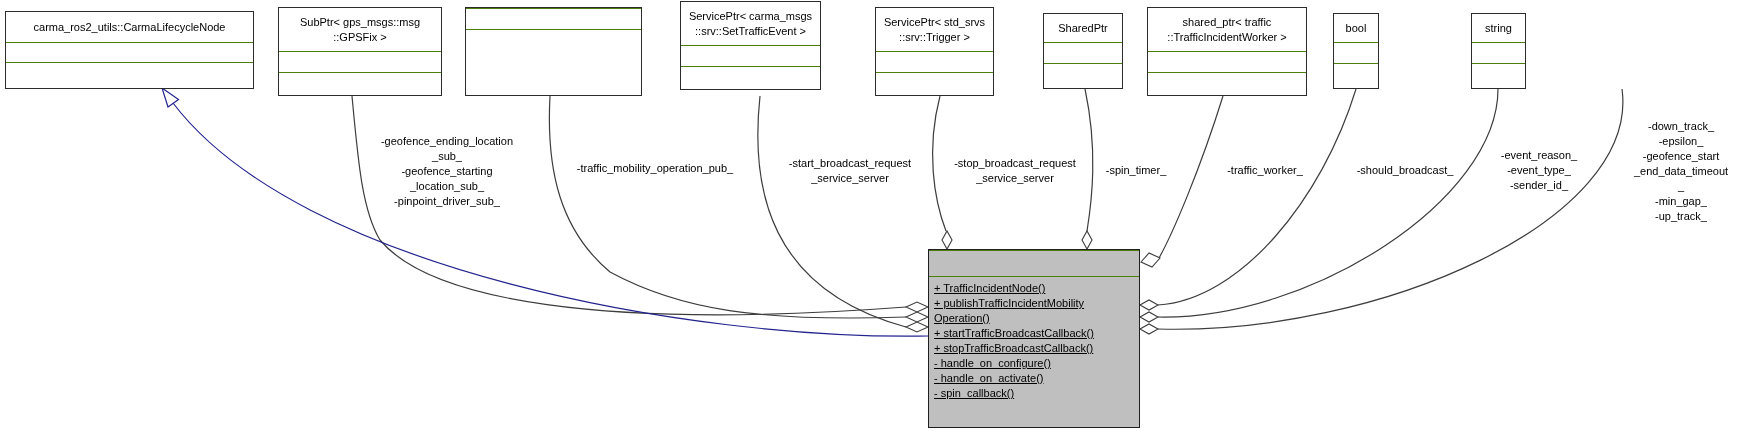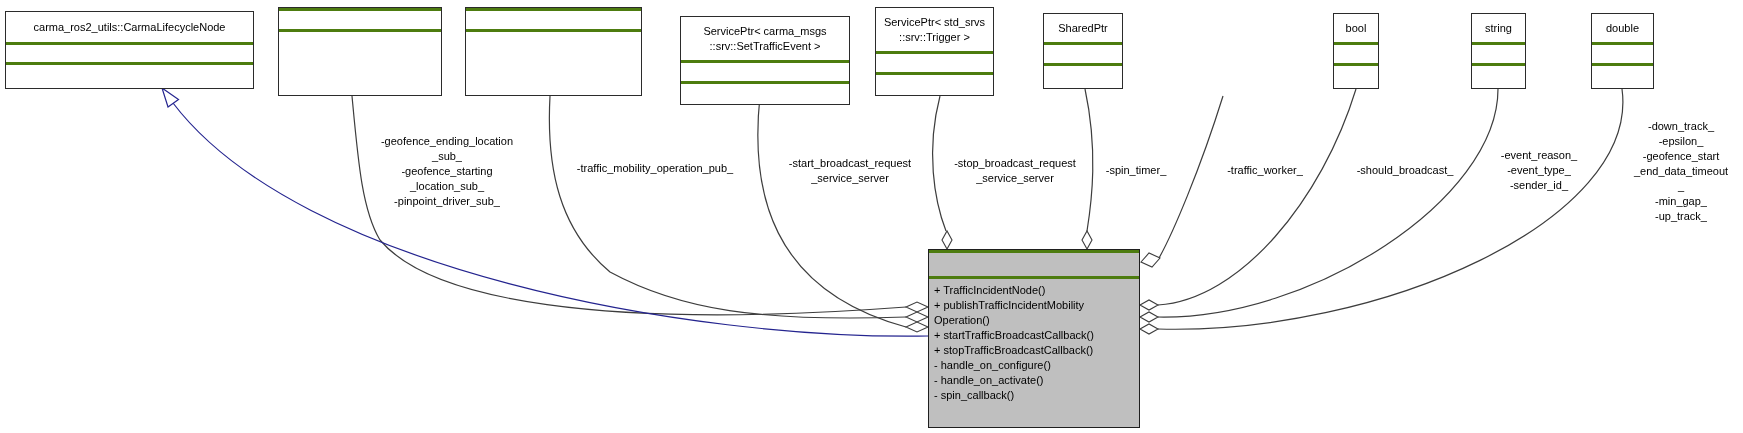--- a/index.html
+++ b/index.html
@@ -19,21 +19,21 @@
     box-sizing:border-box;
   }
   .uml-title {
     display:flex; align-items:center; justify-content:center;
     text-align:center;
     white-space:pre-line;
     font-size:11px; line-height:14.5px;
     box-sizing:border-box;
     padding:0 4px;
   }
-  .uml-sec { border-top:3px solid #4d7c0f; box-sizing:border-box; }
+  .uml-sec { border-top:1px solid #4d7c0f; box-sizing:border-box;text-decoration:underline; }
   .main-node { background:#bfbfbf; border:1px solid #1f1f1f; }
   .main-node .uml-title { height:24px; }
   .main-node .sec-empty { height:26px; }
   .main-node .sec-methods { padding:4px 5px 0 5px; }
   .method-line {
     font-size:11px; line-height:15px;
     white-space:pre-line;
     text-align:left;
   }
   .edge-label {
@@ -77,67 +77,70 @@
     <polygon points="162,88 178.5,99.5 168,107" fill="#ffffff" stroke="#24248f" stroke-width="1.2"></polygon>
   </svg>
 
   <div class="uml-node" style="left:5px;top:11px;width:249px;height:78px">
     <div class="uml-title" style="height:30px">carma_ros2_utils::CarmaLifecycleNode</div>
     <div class="uml-sec" style="height:20px"></div>
     <div class="uml-sec" style="height:26px"></div>
   </div>
 
   <div class="uml-node" style="left:278px;top:7px;width:164px;height:89px">
+    <div class="uml-title" style="height:43px">SubPtr&lt; gps_msgs::msg
+::GPSFix &gt;</div>
     <div class="uml-sec" style="height:21px"></div>
     <div class="uml-sec" style="height:23px"></div>
   </div>
 
   <div class="uml-node" style="left:465px;top:7px;width:177px;height:89px">
     <div class="uml-sec" style="height:21px"></div>
     <div class="uml-sec" style="height:23px"></div>
   </div>
 
-  <div class="uml-node" style="left:680px;top:16px;width:170px;height:89px">
+  <div class="uml-node" style="left:680px;top:1px;width:141px;height:89px">
     <div class="uml-title" style="height:43px">ServicePtr&lt; carma_msgs
 ::srv::SetTrafficEvent &gt;</div>
     <div class="uml-sec" style="height:21px"></div>
     <div class="uml-sec" style="height:23px"></div>
   </div>
 
   <div class="uml-node" style="left:875px;top:7px;width:119px;height:89px">
     <div class="uml-title" style="height:43px">ServicePtr&lt; std_srvs
 ::srv::Trigger &gt;</div>
     <div class="uml-sec" style="height:21px"></div>
     <div class="uml-sec" style="height:23px"></div>
   </div>
 
   <div class="uml-node" style="left:1043px;top:13px;width:80px;height:76px">
     <div class="uml-title" style="height:28px">SharedPtr</div>
     <div class="uml-sec" style="height:21px"></div>
     <div class="uml-sec" style="height:25px"></div>
   </div>
 
+  <div class="uml-node" style="left:1147px;top:7px;width:160px;height:89px">
+    <div class="uml-title" style="height:43px">shared_ptr&lt; traffic
+::TrafficIncidentWorker &gt;</div>
+    <div class="uml-sec" style="height:21px"></div>
+    <div class="uml-sec" style="height:23px"></div>
+  </div>
 
   <div class="uml-node" style="left:1471px;top:13px;width:55px;height:76px">
     <div class="uml-title" style="height:28px">string</div>
     <div class="uml-sec" style="height:21px"></div>
     <div class="uml-sec" style="height:25px"></div>
   </div>
 
   <div class="uml-node" style="left:1333px;top:13px;width:46px;height:76px">
     <div class="uml-title" style="height:28px">bool</div>
     <div class="uml-sec" style="height:21px"></div>
     <div class="uml-sec" style="height:25px"></div>
   </div>
 
-  <div class="uml-node" style="left:1591px;top:13px;width:63px;height:76px">
-    <div class="uml-title" style="height:28px">double</div>
-    <div class="uml-sec" style="height:21px"></div>
-    <div class="uml-sec" style="height:25px"></div>
-  </div>
 
   <div class="uml-node main-node" style="left:928px;top:249px;width:212px;height:179px">
     <div class="uml-sec sec-empty"></div>
     <div class="uml-sec sec-methods">
       <div class="method-line">+ TrafficIncidentNode()</div>
       <div class="method-line">+ publishTrafficIncidentMobility
 Operation()</div>
       <div class="method-line">+ startTrafficBroadcastCallback()</div>
       <div class="method-line">+ stopTrafficBroadcastCallback()</div>
       <div class="method-line">- handle_on_configure()</div>

